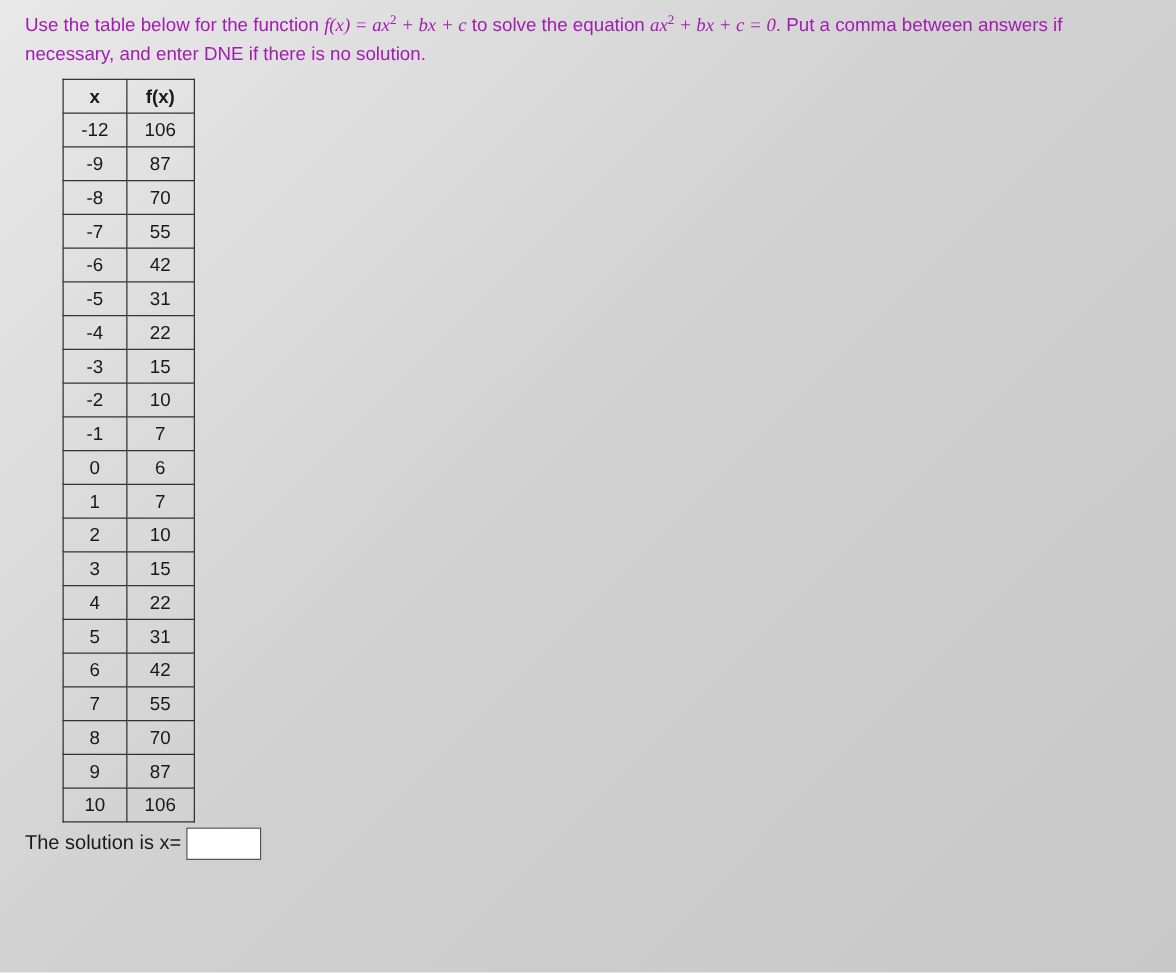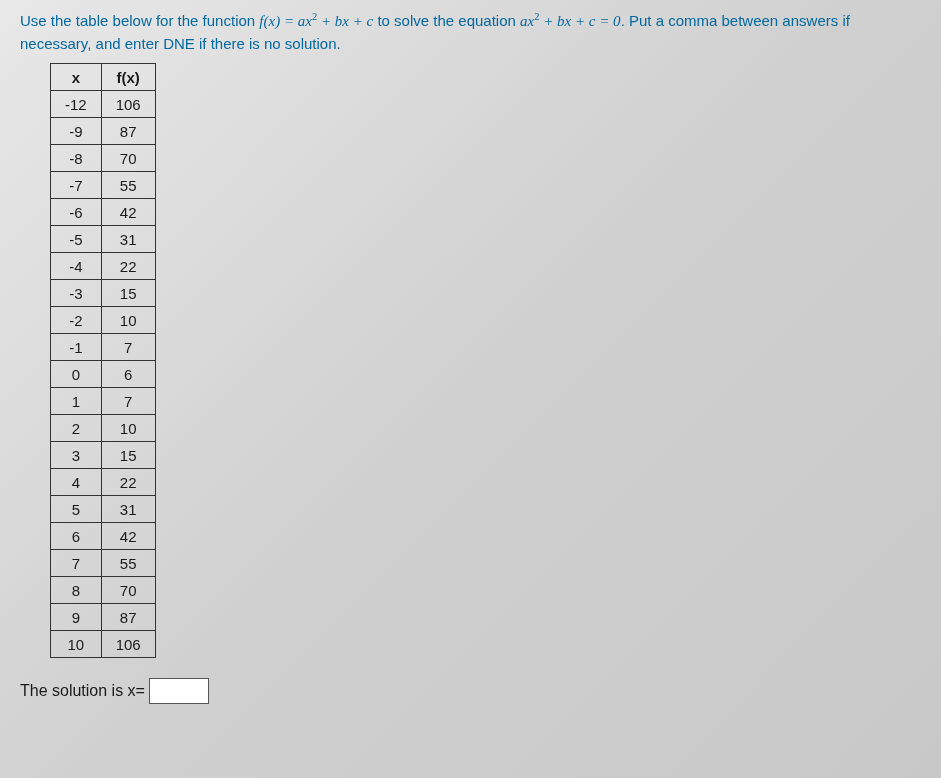--- a/index.html
+++ b/index.html
@@ -12,21 +12,21 @@
       background: linear-gradient(135deg, #e8e8e8 0%, #d0d0d0 50%, #c8c8c8 100%);
       width: 941px;
       height: 778px;
       padding: 10px 20px;
       color: #1a1a1a;
     }
     .prompt-text {
       font-size: 15px;
       line-height: 1.5;
       margin-bottom: 8px;
-      color: #0369a1;
+      color: #a21caf;
     }
     .math-var {
       font-style: italic;
       font-family: 'Times New Roman', serif;
     }
     .math-func {
       font-family: 'Times New Roman', serif;
     }
     .sup {
       font-size: 0.7em;
@@ -46,21 +46,21 @@
       font-size: 15px;
       min-width: 50px;
       height: 27px;
       font-weight: normal;
     }
     .data-table th {
       font-weight: bold;
       background: rgba(255,255,255,0.05);
     }
     .answer-row {
-      margin-top: 20px;
+      margin-top: 4px;
       font-size: 16px;
       display: flex;
       align-items: center;
       gap: 4px;
     }
     .answer-input {
       border: 1px solid #555;
       background: #fff;
       width: 60px;
       height: 26px;

